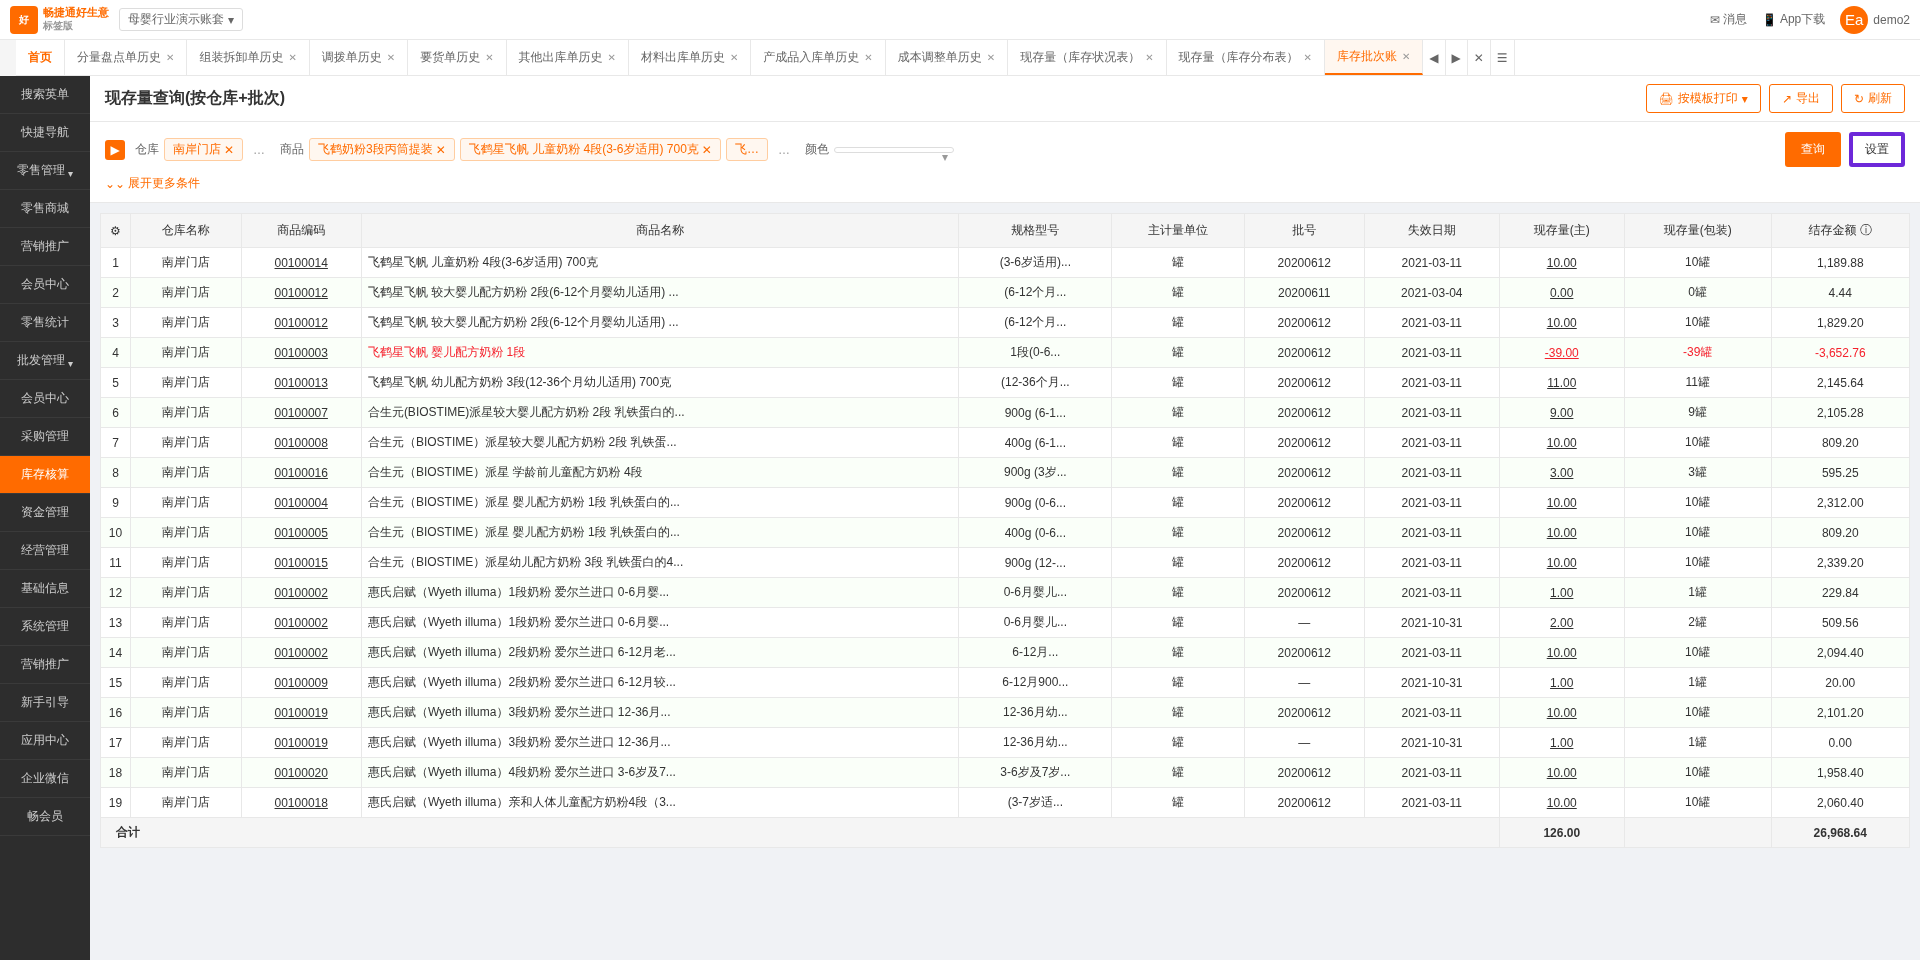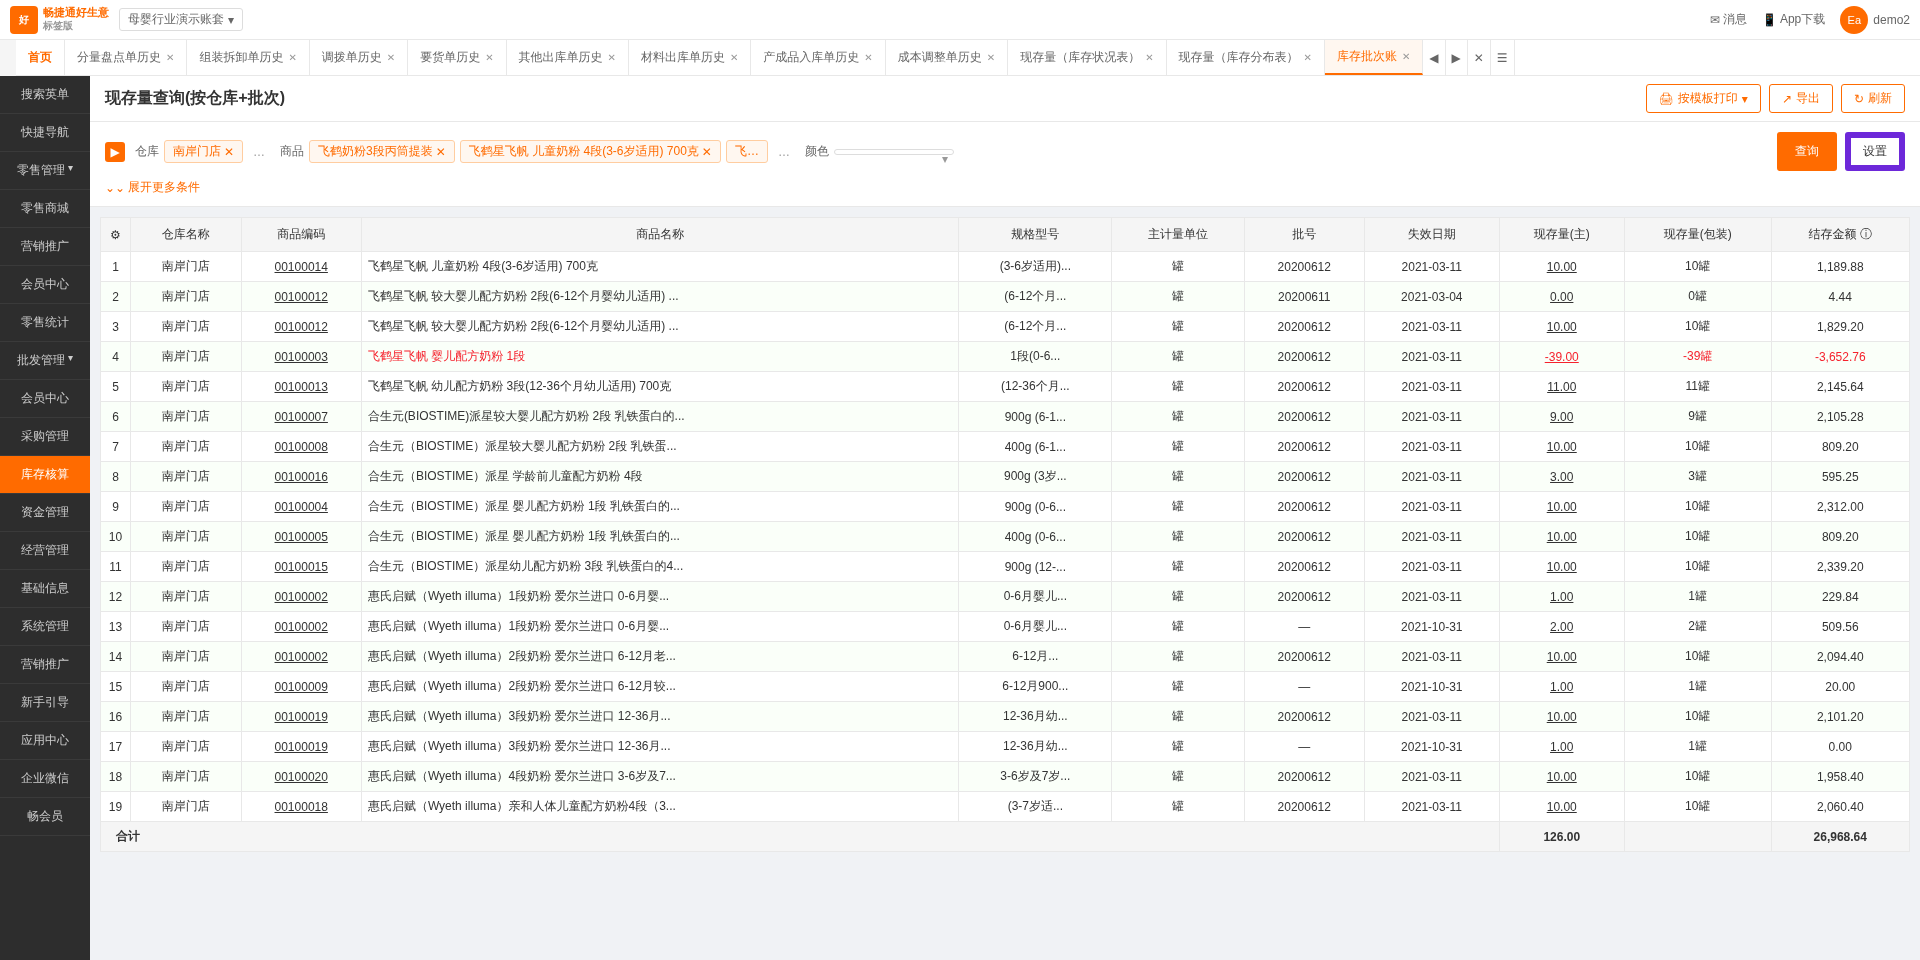--- a/index.html
+++ b/index.html
@@ -5,47 +5,47 @@
     * { box-sizing: border-box; margin: 0; padding: 0; }
     body { font-family: 'Microsoft YaHei', Arial, sans-serif; font-size: 12px; background: #f5f5f5; color: #333; overflow: hidden; }
     
     
     .top-bar { display: flex; align-items: center; background: #fff; height: 40px; padding: 0 10px; border-bottom: 1px solid #e8e8e8; justify-content: space-between; }
     .top-bar-left { display: flex; align-items: center; gap: 10px; }
     .logo-area { display: flex; align-items: center; gap: 5px; color: #ff6b00; font-weight: bold; font-size: 13px; }
     .logo-icon { width: 28px; height: 28px; background: #ff6b00; border-radius: 4px; display: flex; align-items: center; justify-content: center; color: white; font-size: 10px; }
     .warehouse-selector { display: flex; align-items: center; gap: 4px; border: 1px solid #ddd; padding: 2px 8px; border-radius: 3px; cursor: pointer; font-size: 12px; color: #666; }
     .top-bar-right { display: flex; align-items: center; gap: 15px; font-size: 12px; color: #666; }
-    .user-avatar { width: 28px; height: 28px; border-radius: 50%; background: #ff6b00; display: flex; align-items: center; justify-content: center; color: white; font-size: 11px; }
+    .user-avatar { width: 28px; height: 28px; border-radius: 50%; background: #ff6b00; display: flex; align-items: center; justify-content: center; color: white; font-size: 15px; }
 
     
     .tab-bar { display: flex; align-items: center; background: #fff; height: 36px; border-bottom: 1px solid #e8e8e8; overflow: hidden; margin-left: 16px; }
     .tab-item { display: flex; align-items: center; padding: 0 12px; height: 100%; border-right: 1px solid #e8e8e8; cursor: pointer; font-size: 12px; color: #666; white-space: nowrap; gap: 5px; flex-shrink: 0; }
     .tab-item.home { color: #ff6b00; font-weight: bold; }
     .tab-item.active { background: #fff7f0; color: #ff6b00; border-bottom: 2px solid #ff6b00; }
     .tab-close { color: #999; font-size: 10px; cursor: pointer; }
     .tab-nav-btn { padding: 0 6px; height: 100%; display: flex; align-items: center; cursor: pointer; color: #666; border-right: 1px solid #e8e8e8; }
 
     
     .main-layout { display: flex; height: calc(960px - 40px - 36px); }
 
     
     .sidebar { width: 90px; background: #2d2d2d; display: flex; flex-direction: column; overflow-y: auto; flex-shrink: 0; }
     .sidebar-item { padding: 10px 5px; text-align: center; cursor: pointer; color: #ccc; font-size: 12px; border-bottom: 1px solid #3a3a3a; transition: background 0.2s; }
     .sidebar-item.active { background: #ff6b00; color: white; }
-    .sidebar-item.has-arrow { display: flex; align-items: flex-start; justify-content: center; gap: 3px; }
+    .sidebar-item.has-arrow { display: flex; align-items: flex-end; justify-content: center; gap: 3px; }
 
     
     .content-area { flex: 1; display: flex; flex-direction: column; overflow: hidden; background: #f0f2f5; }
 
     
     .page-header { background: #fff; padding: 8px 15px; display: flex; align-items: center; justify-content: space-between; border-bottom: 1px solid #e8e8e8; }
     .page-title { font-size: 16px; font-weight: bold; color: #333; }
     .header-actions { display: flex; align-items: center; gap: 8px; }
-    .btn { padding: 5px 12px; border-radius: 3px; cursor: pointer; font-size: 12px; border: 6px solid #6d28d9; background: #fff; color: #333; display: flex; align-items: center; gap: 4px; }
+    .btn { padding: 5px 12px; border-radius: 3px; cursor: pointer; font-size: 12px; border: 4px solid #6d28d9; background: #fff; color: #333; display: flex; align-items: center; gap: 4px; }
     .btn-primary { background: #ff6b00; color: white; border-color: #ff6b00; }
     .btn-outline { border: 1px solid #ff6b00; color: #ff6b00; background: #fff; }
 
     
     .filter-area { background: #fff; padding: 10px 15px; border-bottom: 1px solid #e8e8e8; }
     .filter-row { display: flex; align-items: center; gap: 10px; flex-wrap: wrap; }
     .filter-item { display: flex; align-items: center; gap: 5px; }
     .filter-label { color: #666; font-size: 12px; white-space: nowrap; }
     .filter-tag { display: flex; align-items: center; gap: 3px; background: #fff7f0; border: 1px solid #ffcda0; color: #ff6b00; padding: 2px 8px; border-radius: 3px; font-size: 12px; }
     .filter-tag-close { cursor: pointer; color: #ff6b00; }

